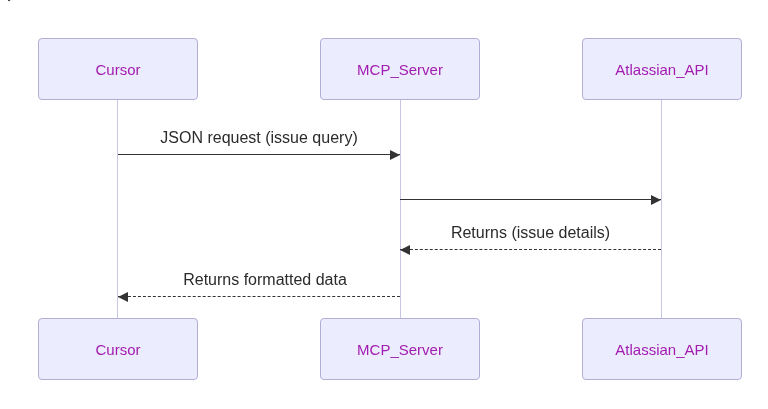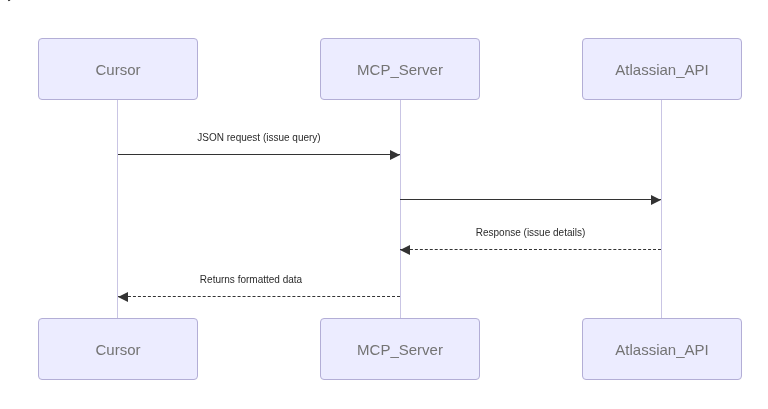--- a/index.html
+++ b/index.html
@@ -37,29 +37,29 @@
     width: 160px;
     height: 62px;
     background: #ECECFF;
     border: 1px solid #b3aed6;
     border-radius: 4px;
     box-sizing: border-box;
     display: flex;
     align-items: center;
     justify-content: center;
     font-size: 15px;
-    color: #737373;
+    color: #a21caf;
   }
   .actor.top { top: 38px; }
   .actor.bottom { top: 318px; }
 
   .msg-label {
     position: absolute;
     text-align: center;
-    font-size: 10px;
+    font-size: 16px;
     color: #2b2b2b;
     line-height: 18px;
   }
 
   .msg-line {
     position: absolute;
     height: 0;
   }
   .msg-line.solid { border-top: 1px solid #333333; }
   .msg-line.dashed { border-top: 1px dashed #333333; }
@@ -107,26 +107,26 @@
 
   <div class="msg-label" style="left:118px;width:282px;top:129px">JSON request (issue query)</div>
   <div class="msg-line solid" style="left:118px;width:282px;top:154px">
     <span class="arrowhead right"></span>
   </div>
 
   <div class="msg-line solid" style="left:400px;width:261px;top:199px">
     <span class="arrowhead right"></span>
   </div>
 
-  <div class="msg-label" style="left:400px;width:261px;top:224px">Response (issue details)</div>
+  <div class="msg-label" style="left:400px;width:261px;top:224px">Returns (issue details)</div>
   <div class="msg-line dashed" style="left:400px;width:261px;top:249px">
     <span class="arrowhead left"></span>
   </div>
 
-  <div class="msg-label" style="left:110px;width:282px;top:271px">Returns formatted data</div>
+  <div class="msg-label" style="left:124px;width:282px;top:271px">Returns formatted data</div>
   <div class="msg-line dashed" style="left:118px;width:282px;top:296px">
     <span class="arrowhead left"></span>
   </div>
 
   <div class="actor bottom" style="left:38px">
     <span>Cursor</span>
   </div>
   <div class="actor bottom" style="left:320px">
     <span>MCP_Server</span>
   </div>

